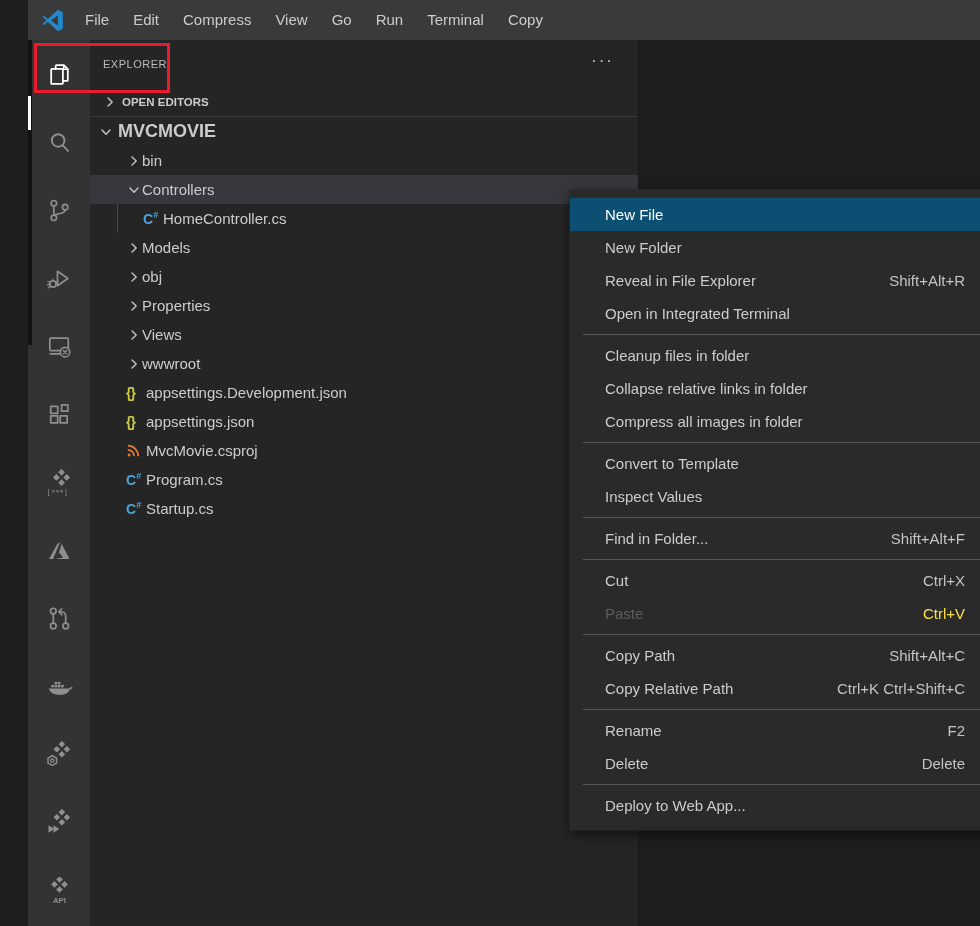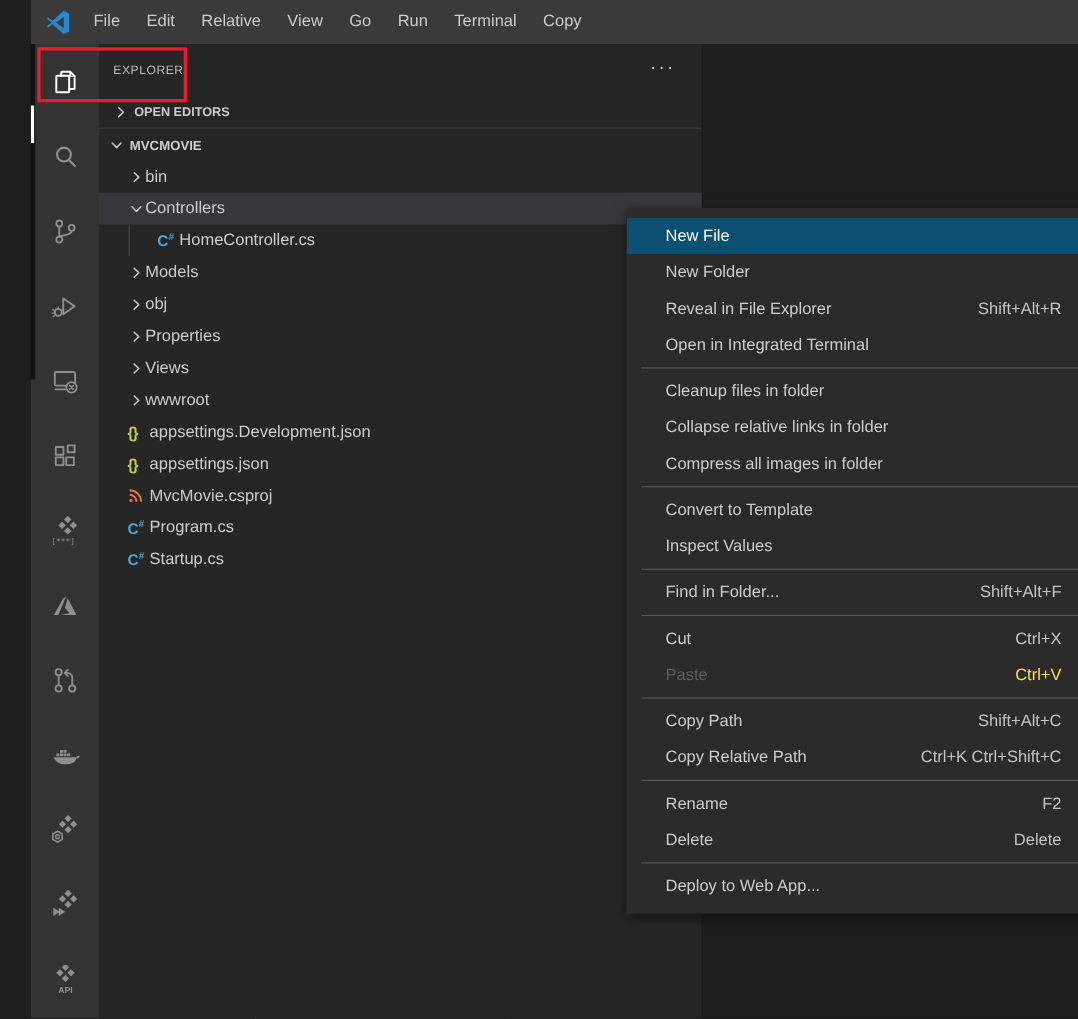--- a/index.html
+++ b/index.html
@@ -24,27 +24,27 @@
   .ab-item.active{color:#ffffff;}
   .ab-item svg{width:27px;height:27px;display:block;}
   .edge-strip{position:absolute;left:0;top:0;width:4px;height:305px;background:#121212;}
   
   .sidebar{width:548px;background:#252526;color:#cccccc;position:relative;flex:none;text-align:right;}
   .sb-header{height:48px;display:flex;align-items:center;padding-left:13px;}
   .sb-title{font-size:11px;letter-spacing:.5px;color:#bbbbbb;}
   .sb-more{position:absolute;right:24px;top:12px;font-size:17px;letter-spacing:2px;color:#cccccc;cursor:pointer;line-height:1;}
   .section-row{height:29px;display:flex;align-items:center;font-weight:bold;color:#cccccc;}
   .section-row.open-editors{padding-left:12px;font-size:11.5px;border-bottom:1px solid #39393a;}
-  .section-row.project{padding-left:8px;font-size:12px;}
+  .section-row.project{padding-left:8px;font-size:18px;}
   .section-row .chev{margin-right:4px;}
   .chev{width:16px;height:16px;color:#c5c5c5;flex:none;}
   .chev svg{width:16px;height:16px;display:block;}
   .tree{display:block;}
   .row{height:29px;display:flex;align-items:center;font-size:15px;color:#cccccc;position:relative;cursor:pointer;}
-  .row.ind1{padding-left:26px;}
+  .row.ind1{padding-left:36px;}
   .row.ind2{padding-left:53px;}
   .row.selected{background:#37373d;}
   .row .guide{position:absolute;left:27px;top:0;bottom:0;width:1px;background:#4a4a4a;}
   .fi{width:20px;flex:none;display:inline-flex;align-items:center;justify-content:flex-start;font-weight:bold;}
   .fi.cs{color:#4fa3d8;font-size:14px;}
   .fi.cs em{font-style:normal;font-size:9px;position:relative;top:-4px;left:0px;}
   .fi.json{color:#cbcb41;font-size:14px;letter-spacing:-1px;}
   .fi svg{width:15px;height:15px;display:block;}
   .row .lbl{white-space:nowrap;}
   
@@ -76,21 +76,21 @@
 
   <div class="titlebar">
     <span class="vscode-logo">
       <svg viewBox="0 0 24 24">
           <path fill="#2489ca" d="M17.6 0.9 L7.2 10.4 L3 7.2 L1.2 8 L5.9 12 L1.2 16 L3 16.8 L7.2 13.6 L17.6 23.1 L22.8 20.6 V3.4 Z M17.7 6.7 V17.3 L10.4 12 Z"></path>
         </svg>
     </span>
     <nav class="menubar">
         <span class="mb-item">File</span>
         <span class="mb-item">Edit</span>
-        <span class="mb-item">Relative</span>
+        <span class="mb-item">Compress</span>
         <span class="mb-item">View</span>
         <span class="mb-item">Go</span>
         <span class="mb-item">Run</span>
         <span class="mb-item">Terminal</span>
         <span class="mb-item">Copy</span>
       </nav>
   </div>
 
   <div class="main">
 

